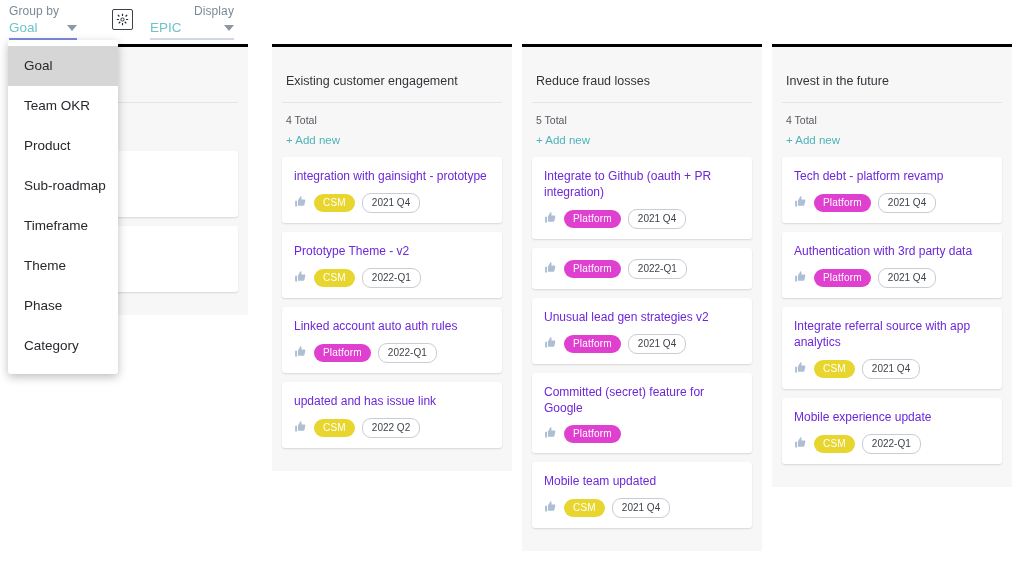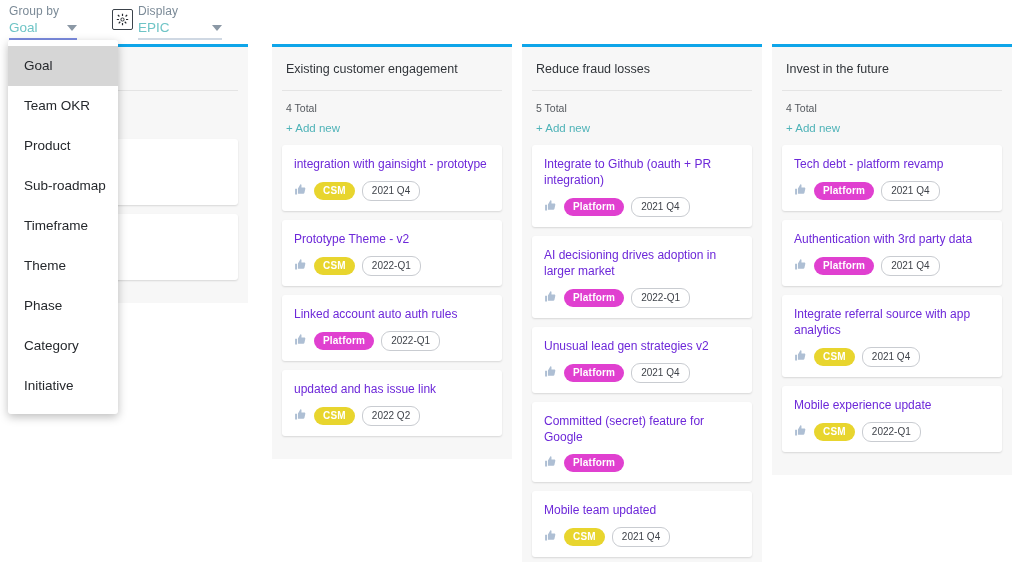--- a/index.html
+++ b/index.html
@@ -26,38 +26,38 @@
   .ctrl-value {
     font-size: 13.5px; color: #6ec4c6; line-height: 19px; white-space: nowrap;
   }
   .caret {
     width: 0; height: 0; margin-left: auto;
     border-left: 5px solid transparent; border-right: 5px solid transparent;
     border-top: 6px solid #8b98a5;
   }
   #groupby-ctrl { left: 9px; top: 5px; width: 68px; }
   #groupby-ctrl .ctrl-field { width: 68px; }
-  #display-ctrl { left: 138px; top: 5px; width: 84px; }
+  #display-ctrl { left: 150px; top: 5px; width: 84px; text-align: right; }
   #display-ctrl .ctrl-field { width: 84px; }
 
   .gear-btn {
     position: absolute; left: 112px; top: 9px;
     width: 21px; height: 21px; border: 1.5px solid #3b424a;
     border-radius: 2px; background: #fff;
     display: flex; align-items: center; justify-content: center;
   }
   .gear-btn svg { display: block; }
 
   
   .board { position: absolute; left: 0; top: 44px; width: 1024px; height: 518px; }
   .column {
     position: absolute; top: 0; width: 240px;
     background: #f7f7f7;
-    border-top: 3px solid #0ea5e9;
-    padding: 0 10px 14px 10px;
+    border-top: 3px solid #000000;
+    padding: 12px 10px 14px 10px;
   }
   .col-title {
     font-size: 12.5px; color: #31353a; line-height: 16px;
     padding: 14px 2px 13px 4px;
     border-bottom: 1px solid #e4e4e4;
   }
   .col-total {
     font-size: 10.5px; color: #55595e; padding: 10px 4px 0 4px; line-height: 14px;
   }
   .col-add {
@@ -71,21 +71,21 @@
     padding: 11px 12px 10px 12px;
     margin-bottom: 9px;
   }
   .card-title {
     font-size: 12px; color: #6d28d9; line-height: 16px;
     margin-bottom: 9px;
   }
   .card-meta { display: flex; align-items: center; gap: 7px; }
   .thumb { flex: 0 0 auto; }
   .pill {
-    font-size: 10px; font-weight: bold; color: #ffffff;
+    font-size: 10px; font-weight: normal; color: #ffffff;
     padding: 3px 9px 3px 9px; border-radius: 9px; line-height: 12px;
     letter-spacing: .2px; white-space: nowrap;
   }
   .pill.csm { background: #e8d52e; color: #ffffff; }
   .pill.platform { background: #e040d0; color: #ffffff; }
   .chip {
     font-size: 10px; color: #3f434a; line-height: 12px;
     padding: 3px 9px; border: 1px solid #c9ccd1; border-radius: 9px;
     background: #fff; white-space: nowrap;
   }
@@ -214,21 +214,20 @@
           <div class="card-title">Integrate to Github (oauth + PR integration)</div>
           <div class="card-meta">
             <span class="thumb"><svg width="13" height="13" viewBox="0 0 24 24" aria-hidden="true">
                 <path fill="#aebfd4" d="M2 10.5h3.6V21H2zM7.3 10.1l4.3-7.2c.6-1 2.2-.6 2.2.6v4.7h5.1c1.3 0 2.3 1.2 2 2.5l-1.6 7.3c-.2 1-1.1 1.7-2.1 1.7H7.3z"></path>
               </svg></span>
             <span class="pill platform">Platform</span>
             <span class="chip">2021 Q4</span>
           </div>
         </div>
         <div class="card">
-          <div class="card-title">AI decisioning drives adoption in larger market</div>
           <div class="card-meta">
             <span class="thumb"><svg width="13" height="13" viewBox="0 0 24 24" aria-hidden="true">
                 <path fill="#aebfd4" d="M2 10.5h3.6V21H2zM7.3 10.1l4.3-7.2c.6-1 2.2-.6 2.2.6v4.7h5.1c1.3 0 2.3 1.2 2 2.5l-1.6 7.3c-.2 1-1.1 1.7-2.1 1.7H7.3z"></path>
               </svg></span>
             <span class="pill platform">Platform</span>
             <span class="chip">2022-Q1</span>
           </div>
         </div>
         <div class="card">
           <div class="card-title">Unusual lead gen strategies v2</div>
@@ -309,16 +308,15 @@
 
   <div class="dropdown" id="dropdown">
       <div class="dd-item sel">Goal</div>
       <div class="dd-item">Team OKR</div>
       <div class="dd-item">Product</div>
       <div class="dd-item">Sub-roadmap</div>
       <div class="dd-item">Timeframe</div>
       <div class="dd-item">Theme</div>
       <div class="dd-item">Phase</div>
       <div class="dd-item">Category</div>
-      <div class="dd-item">Initiative</div>
     </div>
 
 </div>
 
 </body></html>

